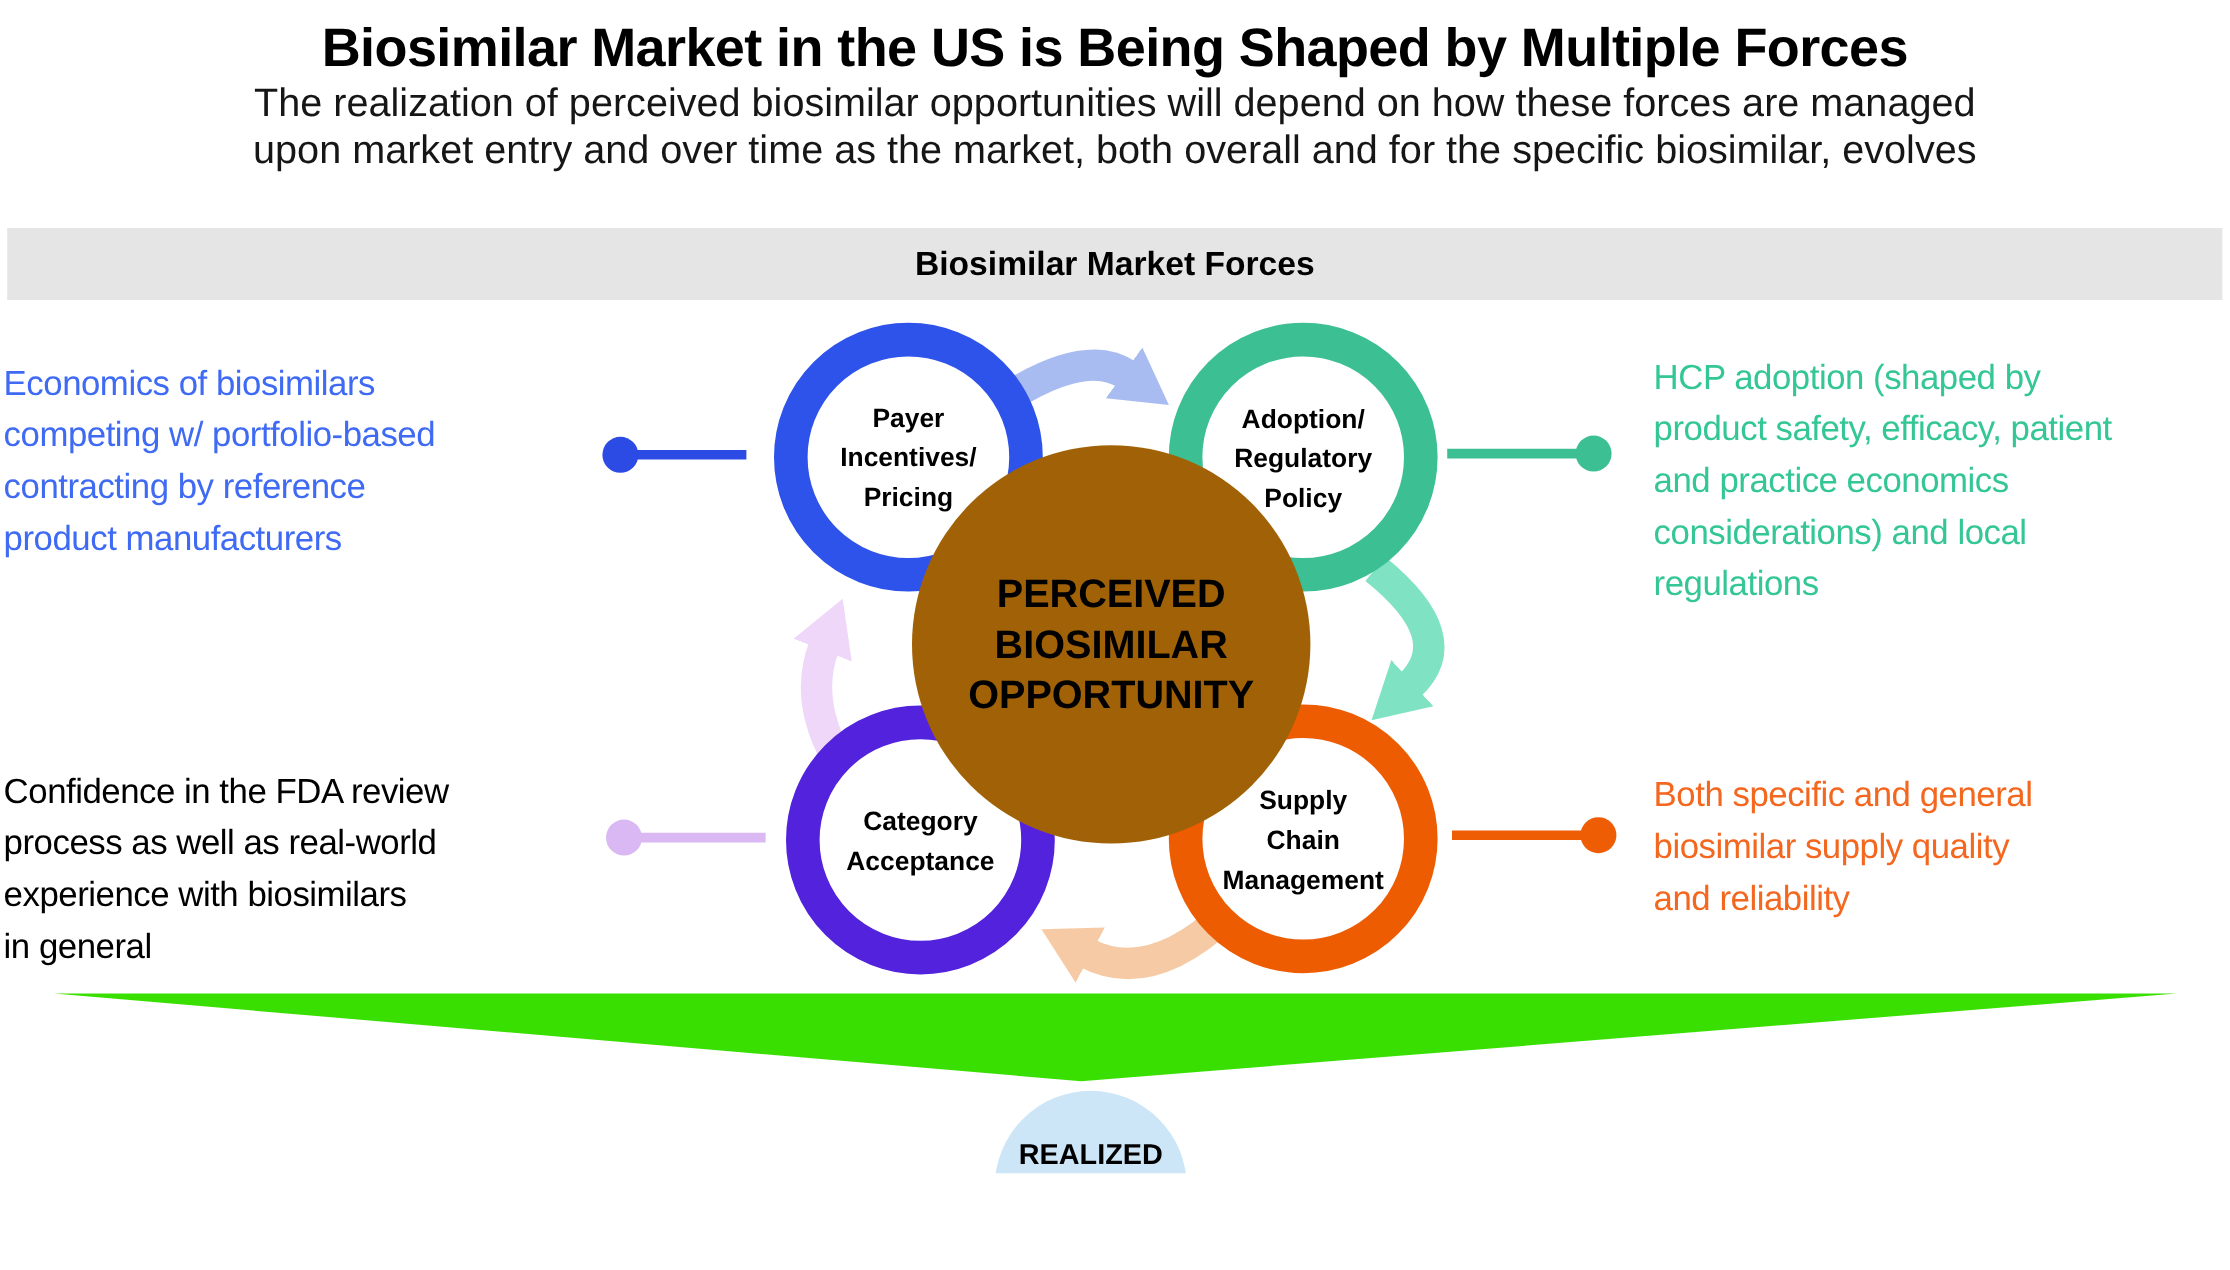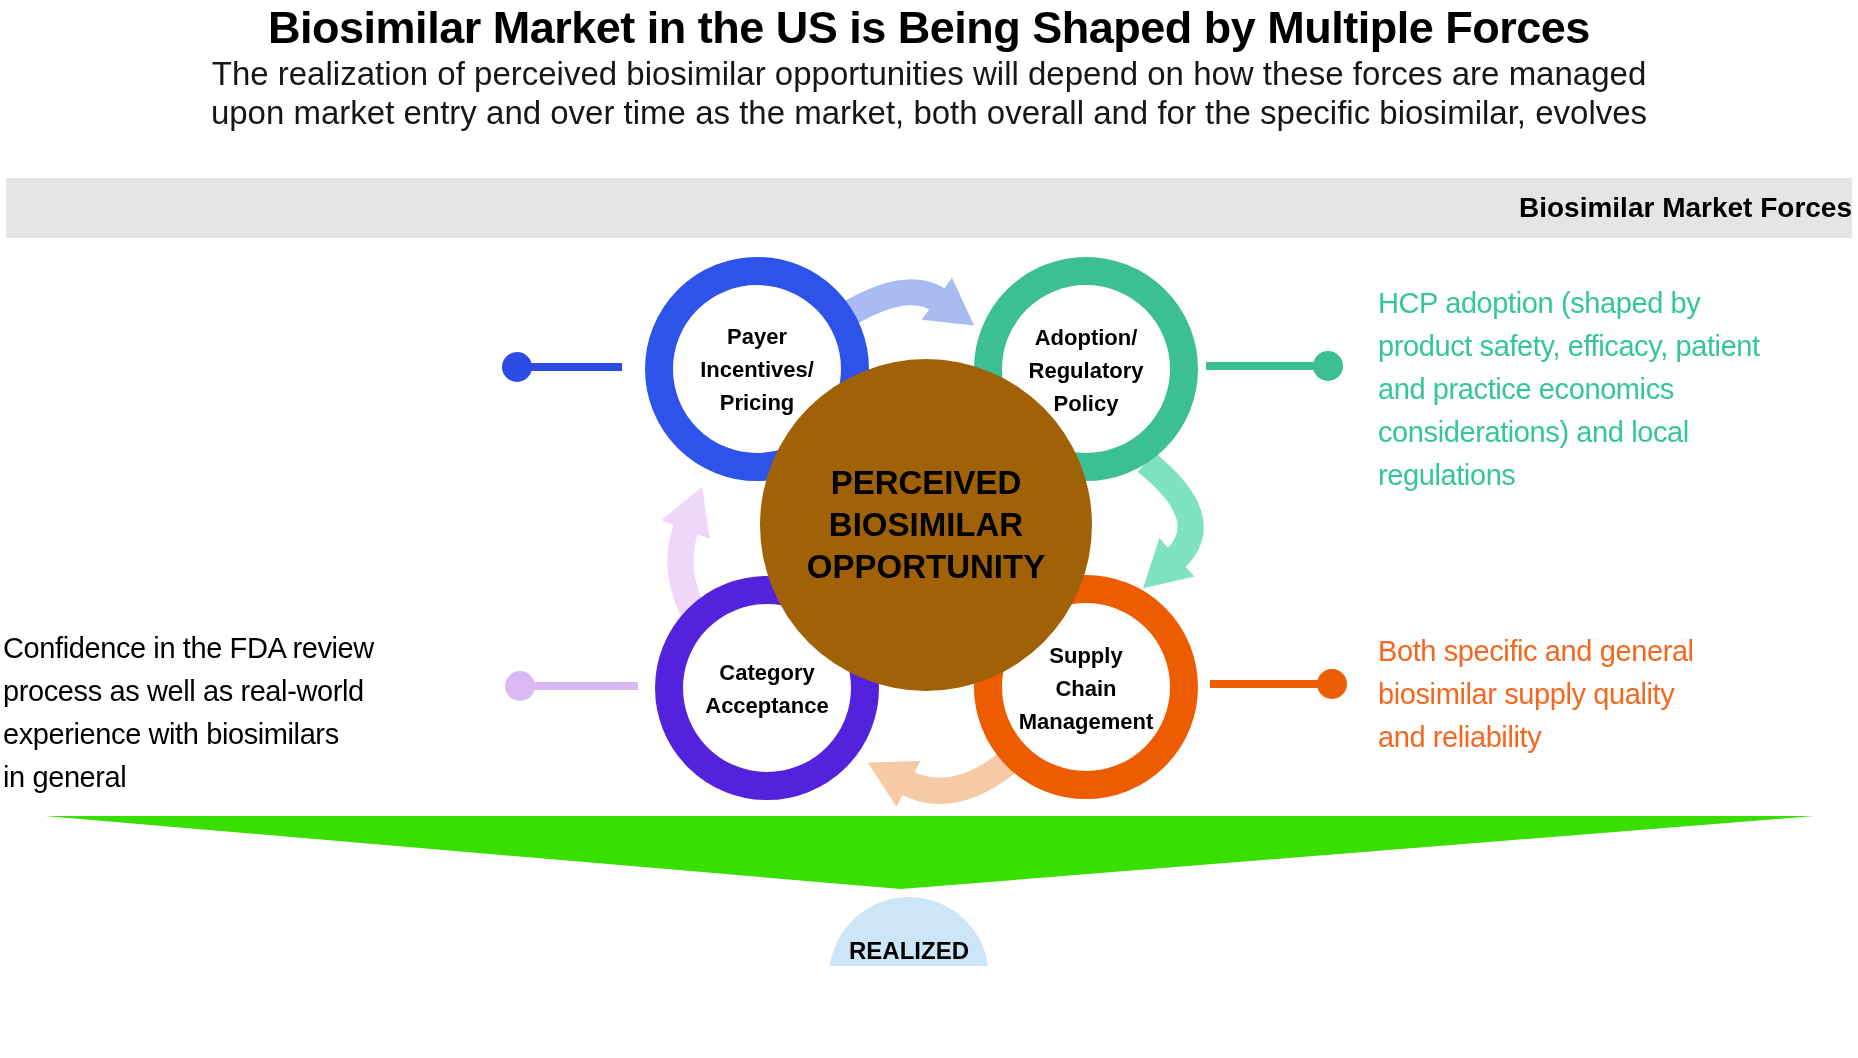--- a/index.html
+++ b/index.html
@@ -1,26 +1,26 @@
 <!DOCTYPE html>
 <html><head>
 <meta charset="utf-8">
 <title>Biosimilar Market Forces</title>
 <style>
   html,body{margin:0;padding:0;background:#fff;}
   .stage{position:relative;width:1858px;height:966px;background:#ffffff;overflow:hidden;
-         font-family:"Liberation Sans", sans-serif;}
+         font-family:"Liberation Sans", sans-serif;margin-top:12px;}
 
   .page-title{position:absolute;top:2px;left:0;width:100%;text-align:center;
               font-size:45px;font-weight:bold;color:#000;letter-spacing:-0.5px;}
   .subtitle{position:absolute;top:54px;left:0;width:100%;text-align:center;
             font-size:33px;line-height:39px;color:#161616;white-space:pre-line;}
 
   .banner{position:absolute;left:6px;right:6px;top:178px;height:60px;background:#e5e5e5;
-          display:flex;align-items:center;justify-content:flex-end;}
+          display:flex;align-items:center;justify-content:center;}
   .banner span{font-size:28px;font-weight:bold;color:#000;}
 
   svg.art{position:absolute;left:0;top:0;z-index:1;}
 
   .ring{position:absolute;width:224px;height:224px;border-radius:50%;background:#fff;
         box-sizing:border-box;border:28px solid #000;z-index:2;}
   .ring.payer   {left:645px;top:257px;border-color:#2e53ea;}
   .ring.adoption{left:974px;top:257px;border-color:#3cbf92;}
   .ring.category{left:655px;top:576px;border-color:#5322dc;}
   .ring.supply  {left:974px;top:575px;border-color:#ee5c02;}
@@ -118,20 +118,24 @@
 Pricing</div>
   <div class="ring-label adoption">Adoption/
 Regulatory
 Policy</div>
   <div class="ring-label category">Category
 Acceptance</div>
   <div class="ring-label supply">Supply
 Chain
 Management</div>
 
+  <div class="note blue">Economics of biosimilars
+competing w/ portfolio-based
+contracting by reference
+product manufacturers</div>
   <div class="note teal">HCP adoption (shaped by
 product safety, efficacy, patient
 and practice economics
 considerations) and local
 regulations</div>
   <div class="note purple">Confidence in the FDA review
 process as well as real-world
 experience with biosimilars
 in general</div>
   <div class="note orange">Both specific and general

